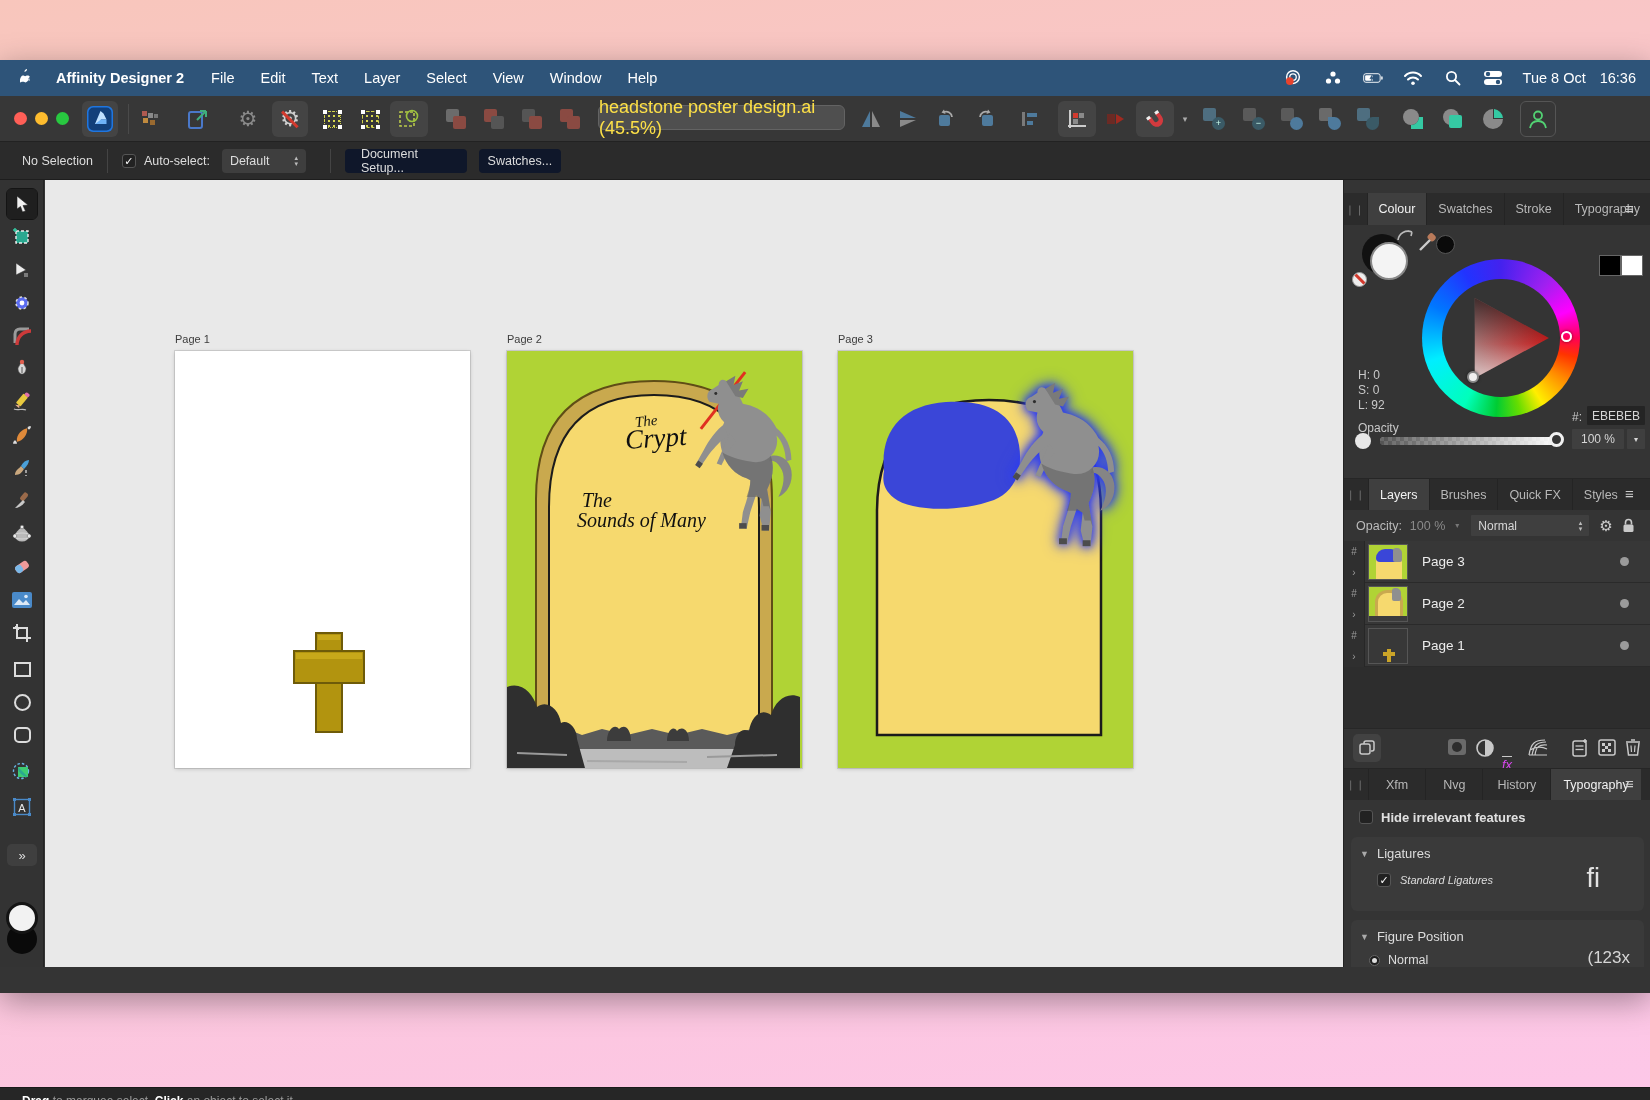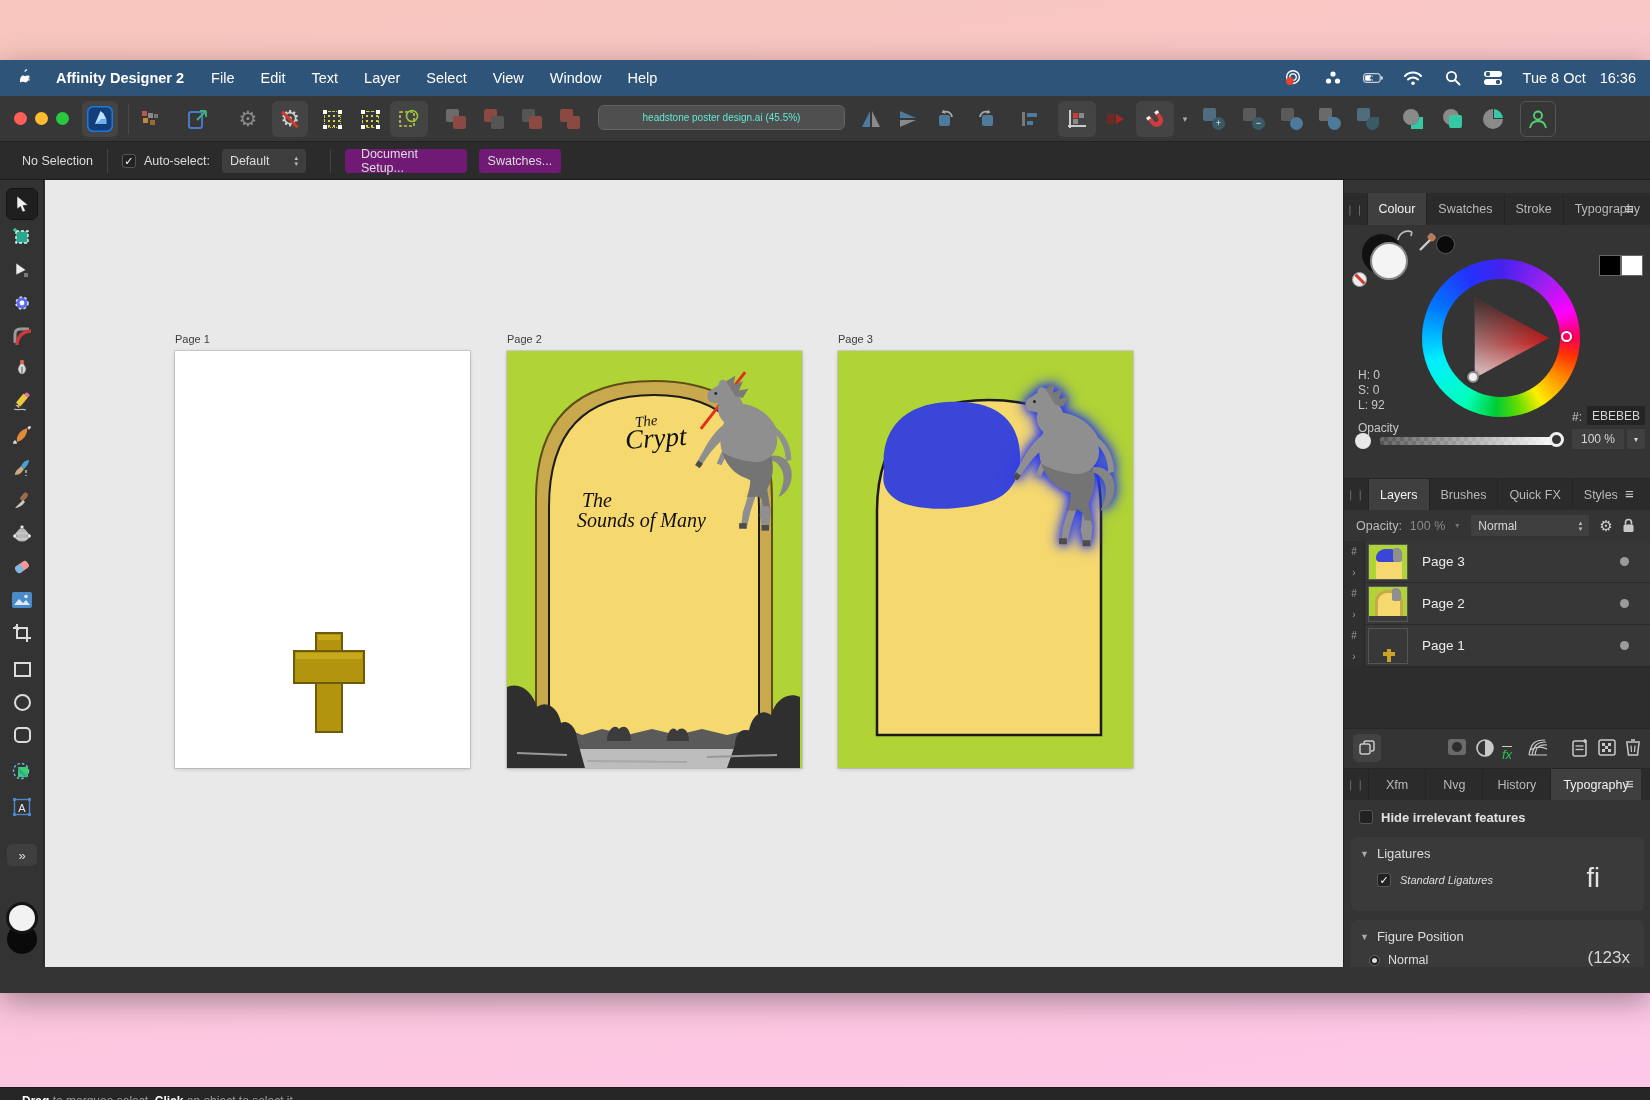--- a/index.html
+++ b/index.html
@@ -15,21 +15,21 @@
   .mb-right{position:absolute;right:14px;top:0;height:36px;display:flex;align-items:center;gap:20px;color:#fff}
   .mb-ic{width:20px;height:18px;display:flex;align-items:center;justify-content:center}
   .mb-time{font-size:14.5px}
 
   
   .toolbar{position:absolute;left:0;top:36px;width:100%;height:46px;background:#373737;border-bottom:1px solid #222}
   .tl{position:absolute;top:16px;width:13px;height:13px;border-radius:50%}
   .tile{position:absolute;top:5px;height:36px;border-radius:6px;display:flex;align-items:center;justify-content:center}
   .tile.hl{background:#444}
   .sep-v{position:absolute;top:8px;width:1px;height:30px;background:#4a4a4a}
-  .docpill{position:absolute;left:598px;top:9px;width:247px;height:25px;background:#4f4f4f;border:1px solid #636363;border-radius:6px;color:#5eead4;font-size:10px;display:flex;align-items:center;justify-content:center}
+  .docpill{position:absolute;left:598px;top:9px;width:247px;height:25px;background:#4f4f4f;border:1px solid #636363;border-radius:6px;color:#fde047;font-size:18px;display:flex;align-items:center;justify-content:center}
   .gridic{width:17px;height:17px;border:1px dotted #cfcf4a;background:
     radial-gradient(circle at 4px 4px,#d7d74f 1.2px,transparent 1.4px),
     radial-gradient(circle at 9px 4px,#d7d74f 1.2px,transparent 1.4px),
     radial-gradient(circle at 14px 4px,#d7d74f 1.2px,transparent 1.4px),
     radial-gradient(circle at 4px 9px,#d7d74f 1.2px,transparent 1.4px),
     radial-gradient(circle at 9px 9px,#d7d74f 1.2px,transparent 1.4px),
     radial-gradient(circle at 14px 9px,#d7d74f 1.2px,transparent 1.4px),
     radial-gradient(circle at 4px 14px,#d7d74f 1.2px,transparent 1.4px),
     radial-gradient(circle at 9px 14px,#d7d74f 1.2px,transparent 1.4px),
     radial-gradient(circle at 14px 14px,#d7d74f 1.2px,transparent 1.4px);position:relative}
@@ -41,21 +41,21 @@
   .redsq .a{position:absolute;left:0;top:0;width:13px;height:13px;background:#6b6b6b;border-radius:2px}
   .redsq .b{position:absolute;right:0;bottom:0;width:13px;height:13px;background:#8a4a42;border-radius:2px}
 
   
   .ctx{position:absolute;left:0;top:82px;width:100%;height:38px;background:#2b2b2b;border-bottom:1px solid #1d1d1d;color:#ddd;font-size:12.5px;display:flex;align-items:center}
   .ctx .lbl{margin-left:22px}
   .vline{width:1px;height:24px;background:#444;margin:0 14px}
   .chk{width:14px;height:14px;background:#222;border:1px solid #555;border-radius:3px;color:#fff;font-size:11px;line-height:13px;text-align:center;margin-right:8px}
   .drop{height:24px;background:#3e3e3e;border-radius:4px;display:flex;align-items:center;padding:0 8px;gap:8px}
   .stepper{font-size:7px;line-height:6px;color:#bbb;display:flex;flex-direction:column}
-  .ctxbtn{height:24px;background:#701a75;border-radius:4px;display:flex;align-items:center;justify-content:center;padding:0 16px;margin-right:12px}
+  .ctxbtn{height:24px;background:#0f172a;border-radius:4px;display:flex;align-items:center;justify-content:center;padding:0 16px;margin-right:12px}
 
   
   .main{position:absolute;left:0;top:120px;width:1650px;height:787px}
   .toolrail{position:absolute;left:0;top:0;width:44px;height:787px;background:#333;border-right:1px solid #242424}
   .tool{position:absolute;left:7px;width:30px;height:30px;border-radius:5px;display:flex;align-items:center;justify-content:center}
   .tool.sel{background:#1f1f1f;outline:1px solid #141414}
   .shape-w{border:2px solid #dcdcdc}
   .canvas{position:absolute;left:45px;top:0;width:1298px;height:787px;background:#e9e9e9;overflow:hidden}
   .pagelabel{position:absolute;font-size:11px;color:#3c3c3c}
   .artboard{position:absolute;width:295px;height:417px;background:#fff;box-shadow:0 0 0 1px rgba(0,0,0,.10),0 1px 4px rgba(0,0,0,.18)}
@@ -700,21 +700,21 @@
               </svg>
         </span>
         <span class="abs" style="left:103px;top:9px"><svg width="20" height="18" viewBox="0 0 20 18">
                 <rect x="1" y="1" width="18" height="16" rx="3" fill="#6a6a6a"></rect>
                 <circle cx="10" cy="9" r="5" fill="#2d2d2d"></circle>
               </svg></span>
         <span class="abs" style="left:131px;top:9px"><svg width="20" height="20" viewBox="0 0 20 20">
                 <circle cx="10" cy="10" r="8" fill="none" stroke="#c9c9c9" stroke-width="1.6"></circle>
                 <path d="M10 2 A8 8 0 0 1 10 18 Z" fill="#c9c9c9"></path>
               </svg></span>
-        <span class="abs" style="left:158px;top:17px;color:#22c55e;font-size:13px;font-style:italic;border-top:1.6px solid #c9c9c9;line-height:15px">fx</span>
+        <span class="abs" style="left:158px;top:27px;color:#d946ef;font-size:13px;font-style:italic;border-top:1.6px solid #c9c9c9;line-height:15px">fx</span>
         <span class="abs" style="left:182px;top:9px"><svg width="22" height="19" viewBox="0 0 22 19">
                 <path d="M3 17 C5 5 9 2 19 2 M6 17 C8 7 11 4 20 4 M9 17 C10 9 13 6 21 7 M3 17 L21 17 M4 12 C9 9 15 8 21 11" fill="none" stroke="#c9c9c9" stroke-width="1.2"></path>
               </svg></span>
         <span class="abs" style="left:228px;top:9px"><svg width="17" height="19" viewBox="0 0 17 19">
                 <rect x="1" y="3" width="13" height="15" rx="2" fill="none" stroke="#c9c9c9" stroke-width="1.5"></rect>
                 <line x1="3.5" y1="8" x2="11.5" y2="8" stroke="#c9c9c9" stroke-width="1.3"></line>
                 <line x1="3.5" y1="11.5" x2="11.5" y2="11.5" stroke="#c9c9c9" stroke-width="1.3"></line>
                 <path d="M13 1 v4 M11 3 h4" stroke="#c9c9c9" stroke-width="1.5"></path>
               </svg></span>
         <span class="abs" style="left:254px;top:9px"><svg width="18" height="19" viewBox="0 0 18 19">

